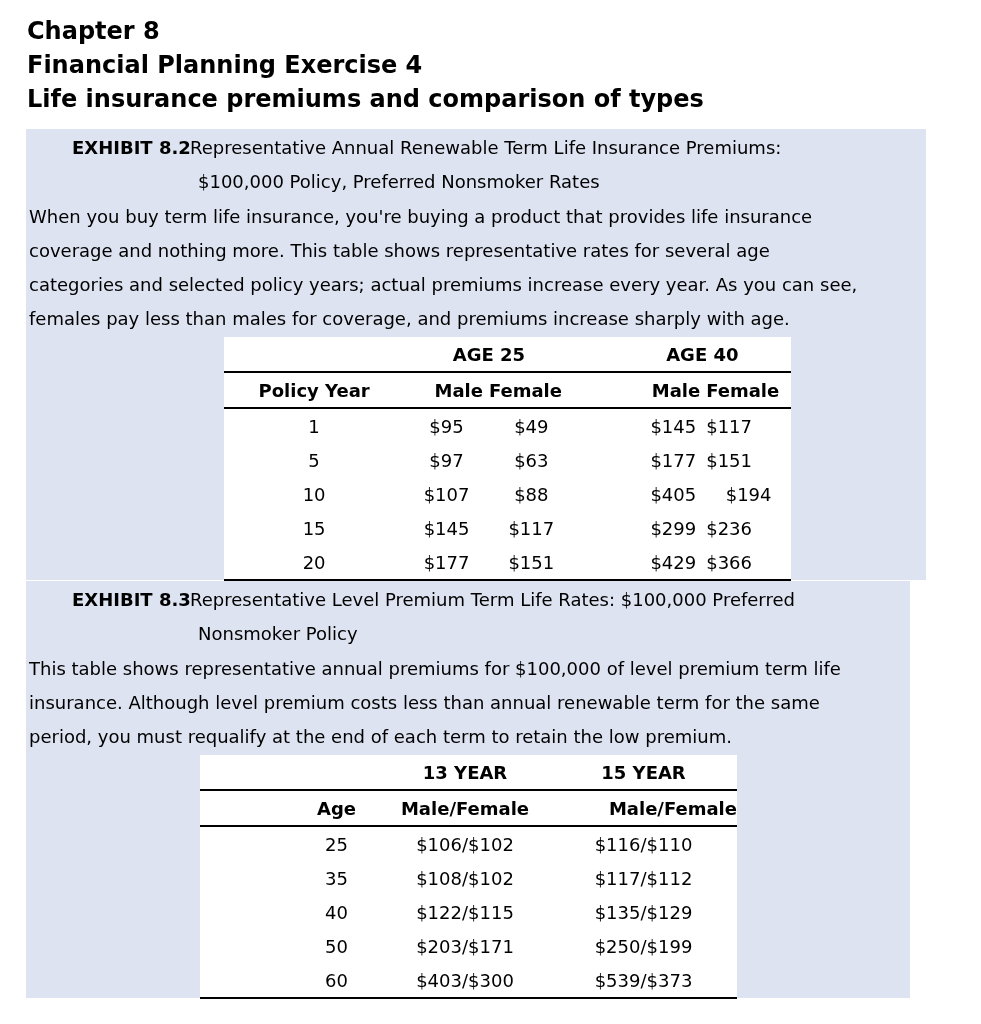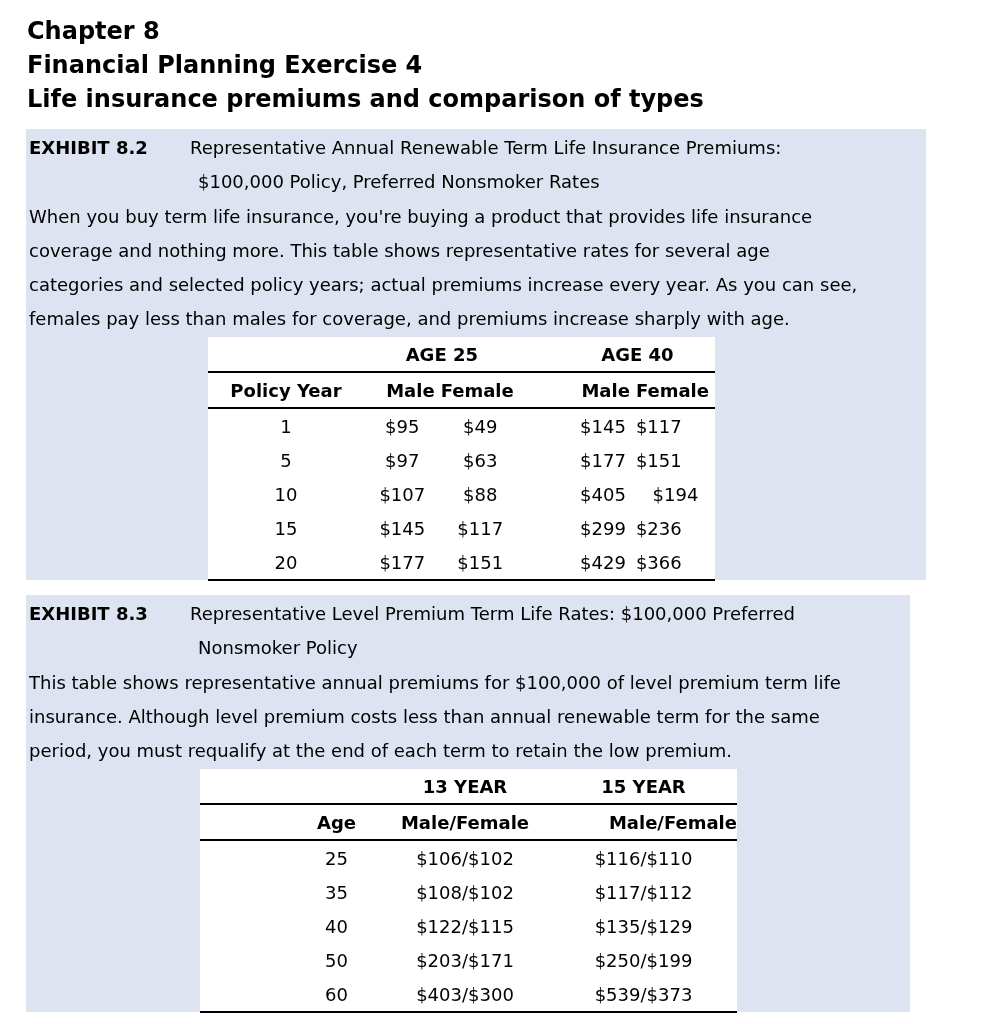--- a/index.html
+++ b/index.html
@@ -1,21 +1,21 @@
 <!DOCTYPE html>
 <html><head>
 <meta charset="utf-8">
 <style>
   html, body { margin:0; padding:0; background:#ffffff; }
   body { width:981px; height:1024px; position:relative; overflow:hidden;
          font-family:"DejaVu Sans", sans-serif; color:#000; }
   .heading { position:absolute; left:27px; font-weight:bold; font-size:24px; line-height:22px; }
   .panel { position:absolute; left:26px; background:#dde3f0; }
   .exhibit-line { position:absolute; font-size:18px; line-height:22px; white-space:nowrap; }
-  .exlabel { font-weight:bold; }
+  .exlabel { font-weight:bold;margin-left:43px; }
   .para { position:absolute; left:3px; font-size:18px; line-height:34px; white-space:nowrap; }
   .tbl { position:absolute; background:#fff; font-size:18px; }
   .tbl table { border-collapse:collapse; width:100%; }
   .tbl td, .tbl th { padding:0; height:34px; text-align:center; }
   .tbl th { font-weight:bold; }
   .rule-top th { border-bottom:2px solid #000; }
   .rule-sub th { border-bottom:2px solid #000; }
   .last td { border-bottom:2px solid #000; }
 </style>
 </head>
@@ -30,21 +30,21 @@
     <span class="exlabel">EXHIBIT 8.2</span>
   </div>
   <div class="exhibit-line" style="left:164px;top:8px">Representative Annual Renewable Term Life Insurance Premiums:</div>
   <div class="exhibit-line" style="left:172px;top:42px">$100,000 Policy, Preferred Nonsmoker Rates</div>
   <div class="para" style="top:71px">
     <div>When you buy term life insurance, you're buying a product that provides life insurance</div>
     <div>coverage and nothing more. This table shows representative rates for several age</div>
     <div>categories and selected policy years; actual premiums increase every year. As you can see,</div>
     <div>females pay less than males for coverage, and premiums increase sharply with age.</div>
   </div>
-  <div class="tbl" style="left:182px;top:208px;width:507px">
+  <div class="tbl" style="left:198px;top:208px;width:567px">
     <table>
       <colgroup>
           <col style="width:170px">
           <col style="width:80px">
           <col style="width:80px">
           <col style="width:125px">
           <col style="width:80px">
         </colgroup>
       <tbody>
           <tr class="rule-top">
@@ -92,21 +92,21 @@
         <td>$177</td>
         <td>$151</td>
         <td style="text-align:right;padding-right:10px">$429</td>
         <td style="text-align:left">$366</td>
       </tr>
     </tbody>
       </table>
   </div>
 </div>
 
-<div class="panel" style="top:595px;width:884px;height:417px">
+<div class="panel" style="top:581px;width:884px;height:417px">
   <div class="exhibit-line" style="left:3px;top:8px">
     <span class="exlabel">EXHIBIT 8.3</span>
   </div>
   <div class="exhibit-line" style="left:164px;top:8px">Representative Level Premium Term Life Rates: $100,000 Preferred</div>
   <div class="exhibit-line" style="left:172px;top:42px">Nonsmoker Policy</div>
   <div class="para" style="top:71px">
     <div>This table shows representative annual premiums for $100,000 of level premium term life</div>
     <div>insurance. Although level premium costs less than annual renewable term for the same</div>
     <div>period, you must requalify at the end of each term to retain the low premium.</div>
   </div>

